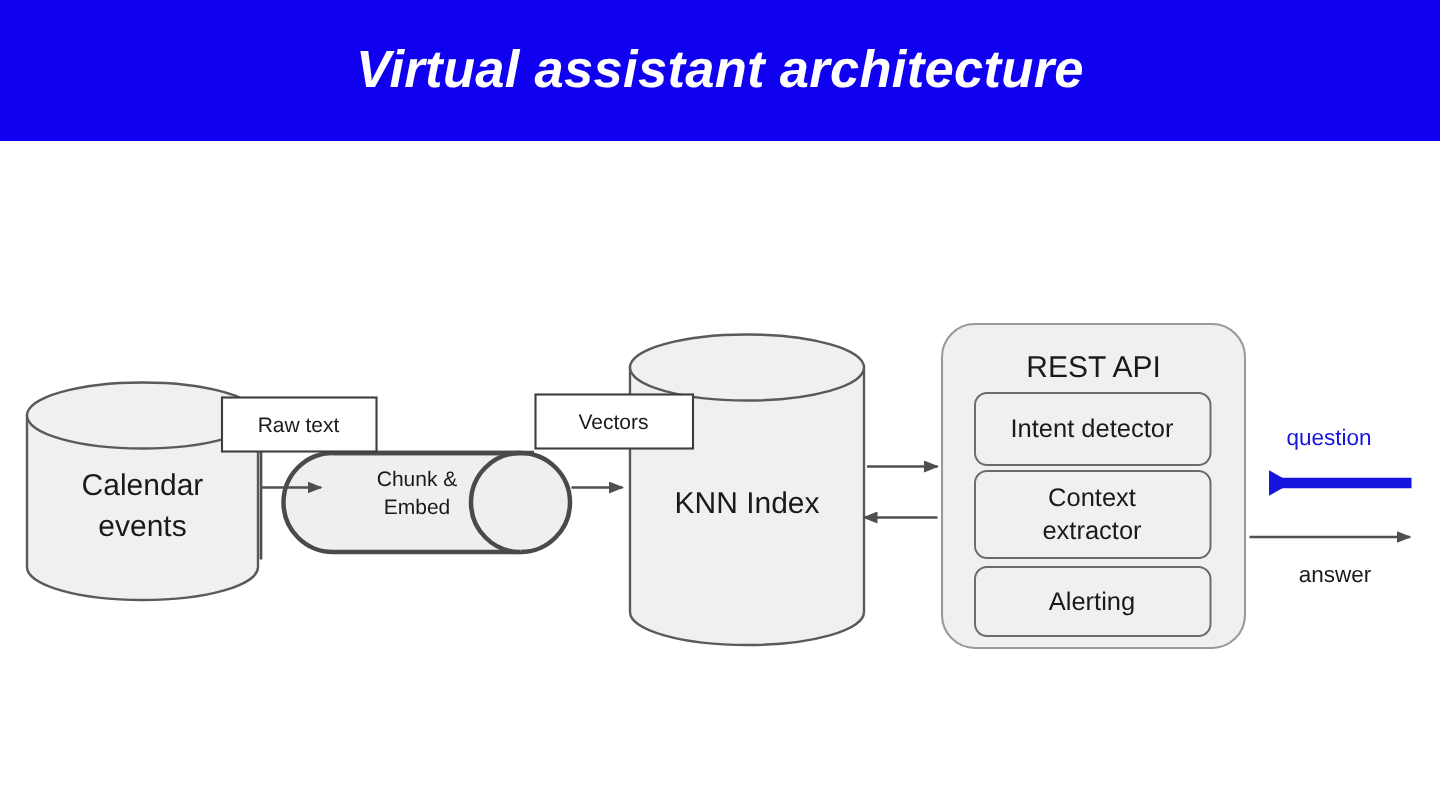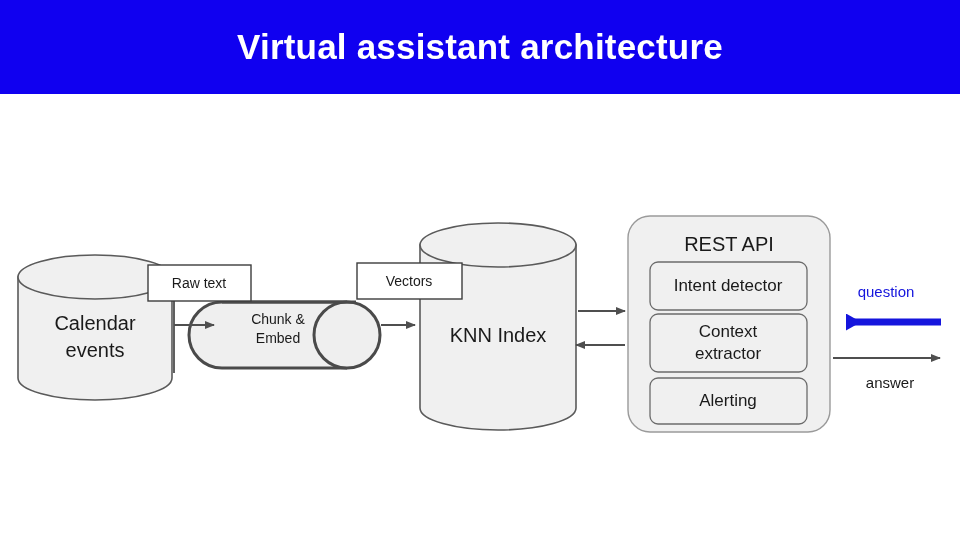--- a/index.html
+++ b/index.html
@@ -30,20 +30,21 @@
     align-items: center;
     justify-content: center;
   }
   #title-text {
     color: #ffffff;
     font-size: 35px;
     font-weight: bold;
     letter-spacing: 0.2px;
     font-family: "Liberation Sans", sans-serif;
     white-space: nowrap;
+    font-style: italic;
   }
   #diagram {
     position: absolute;
     left: 0;
     top: 0;
     width: 960px;
     height: 540px;
   }
   .shape-label {
     font-family: "Liberation Sans", sans-serif;

